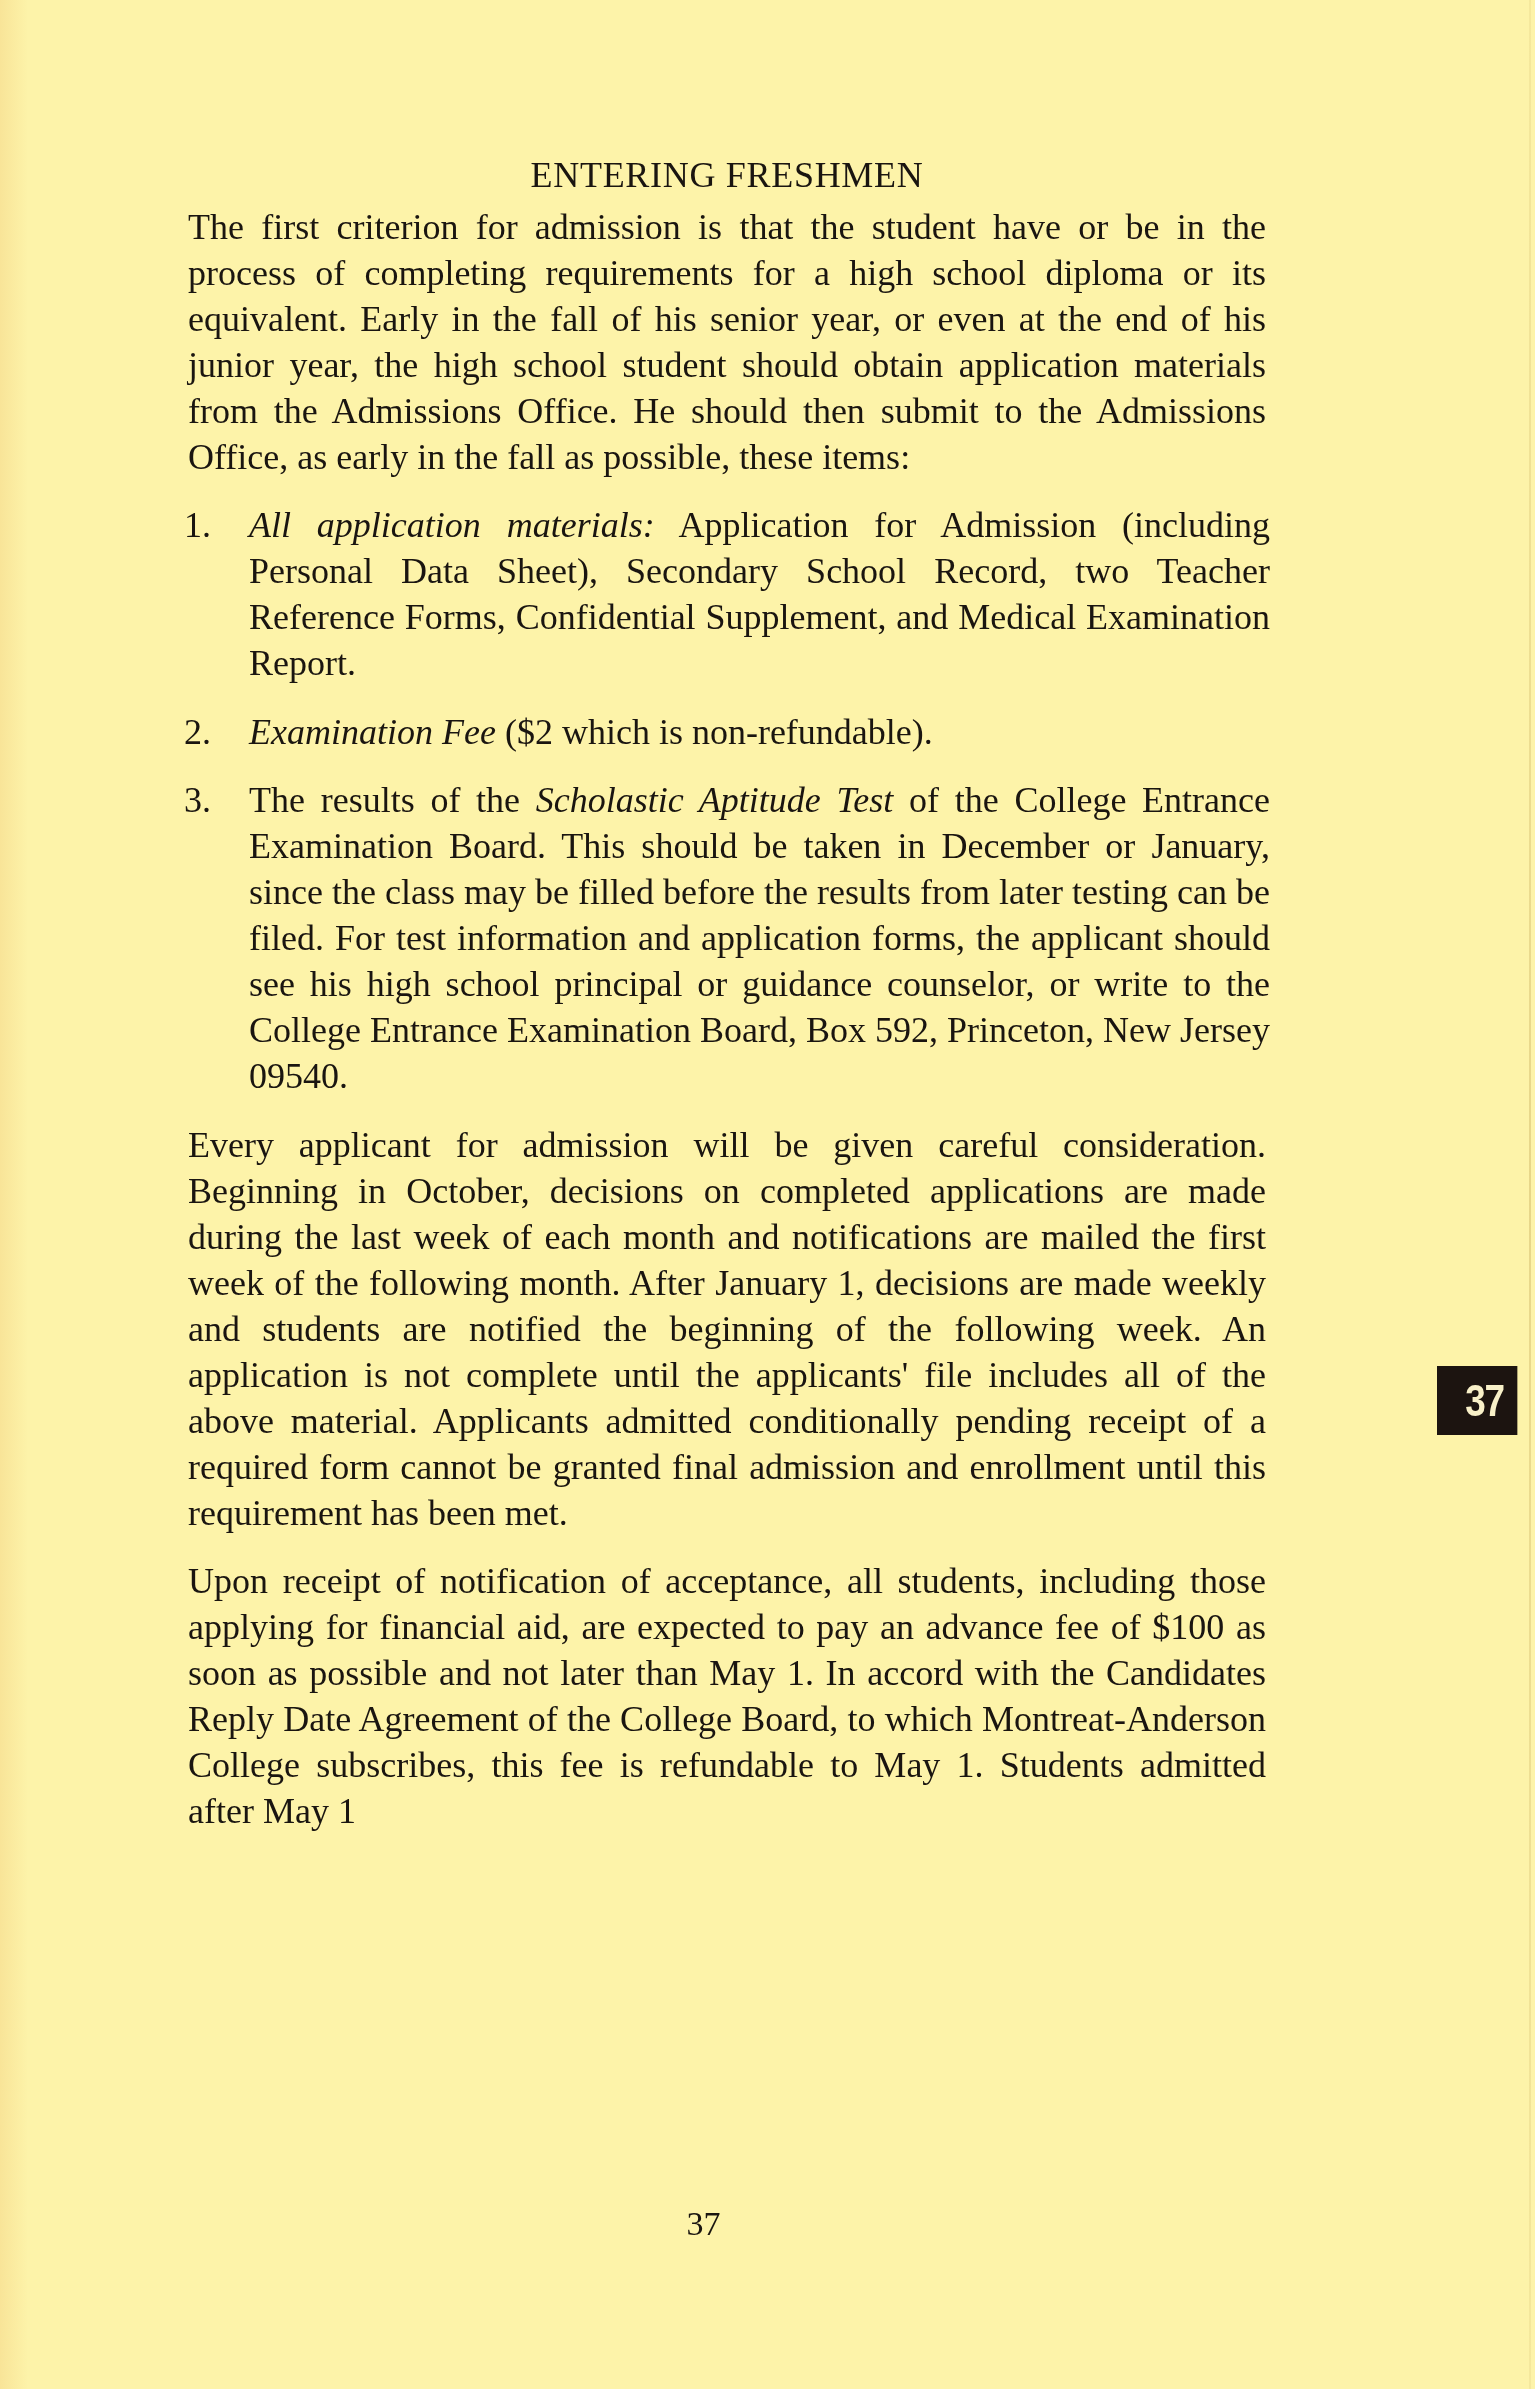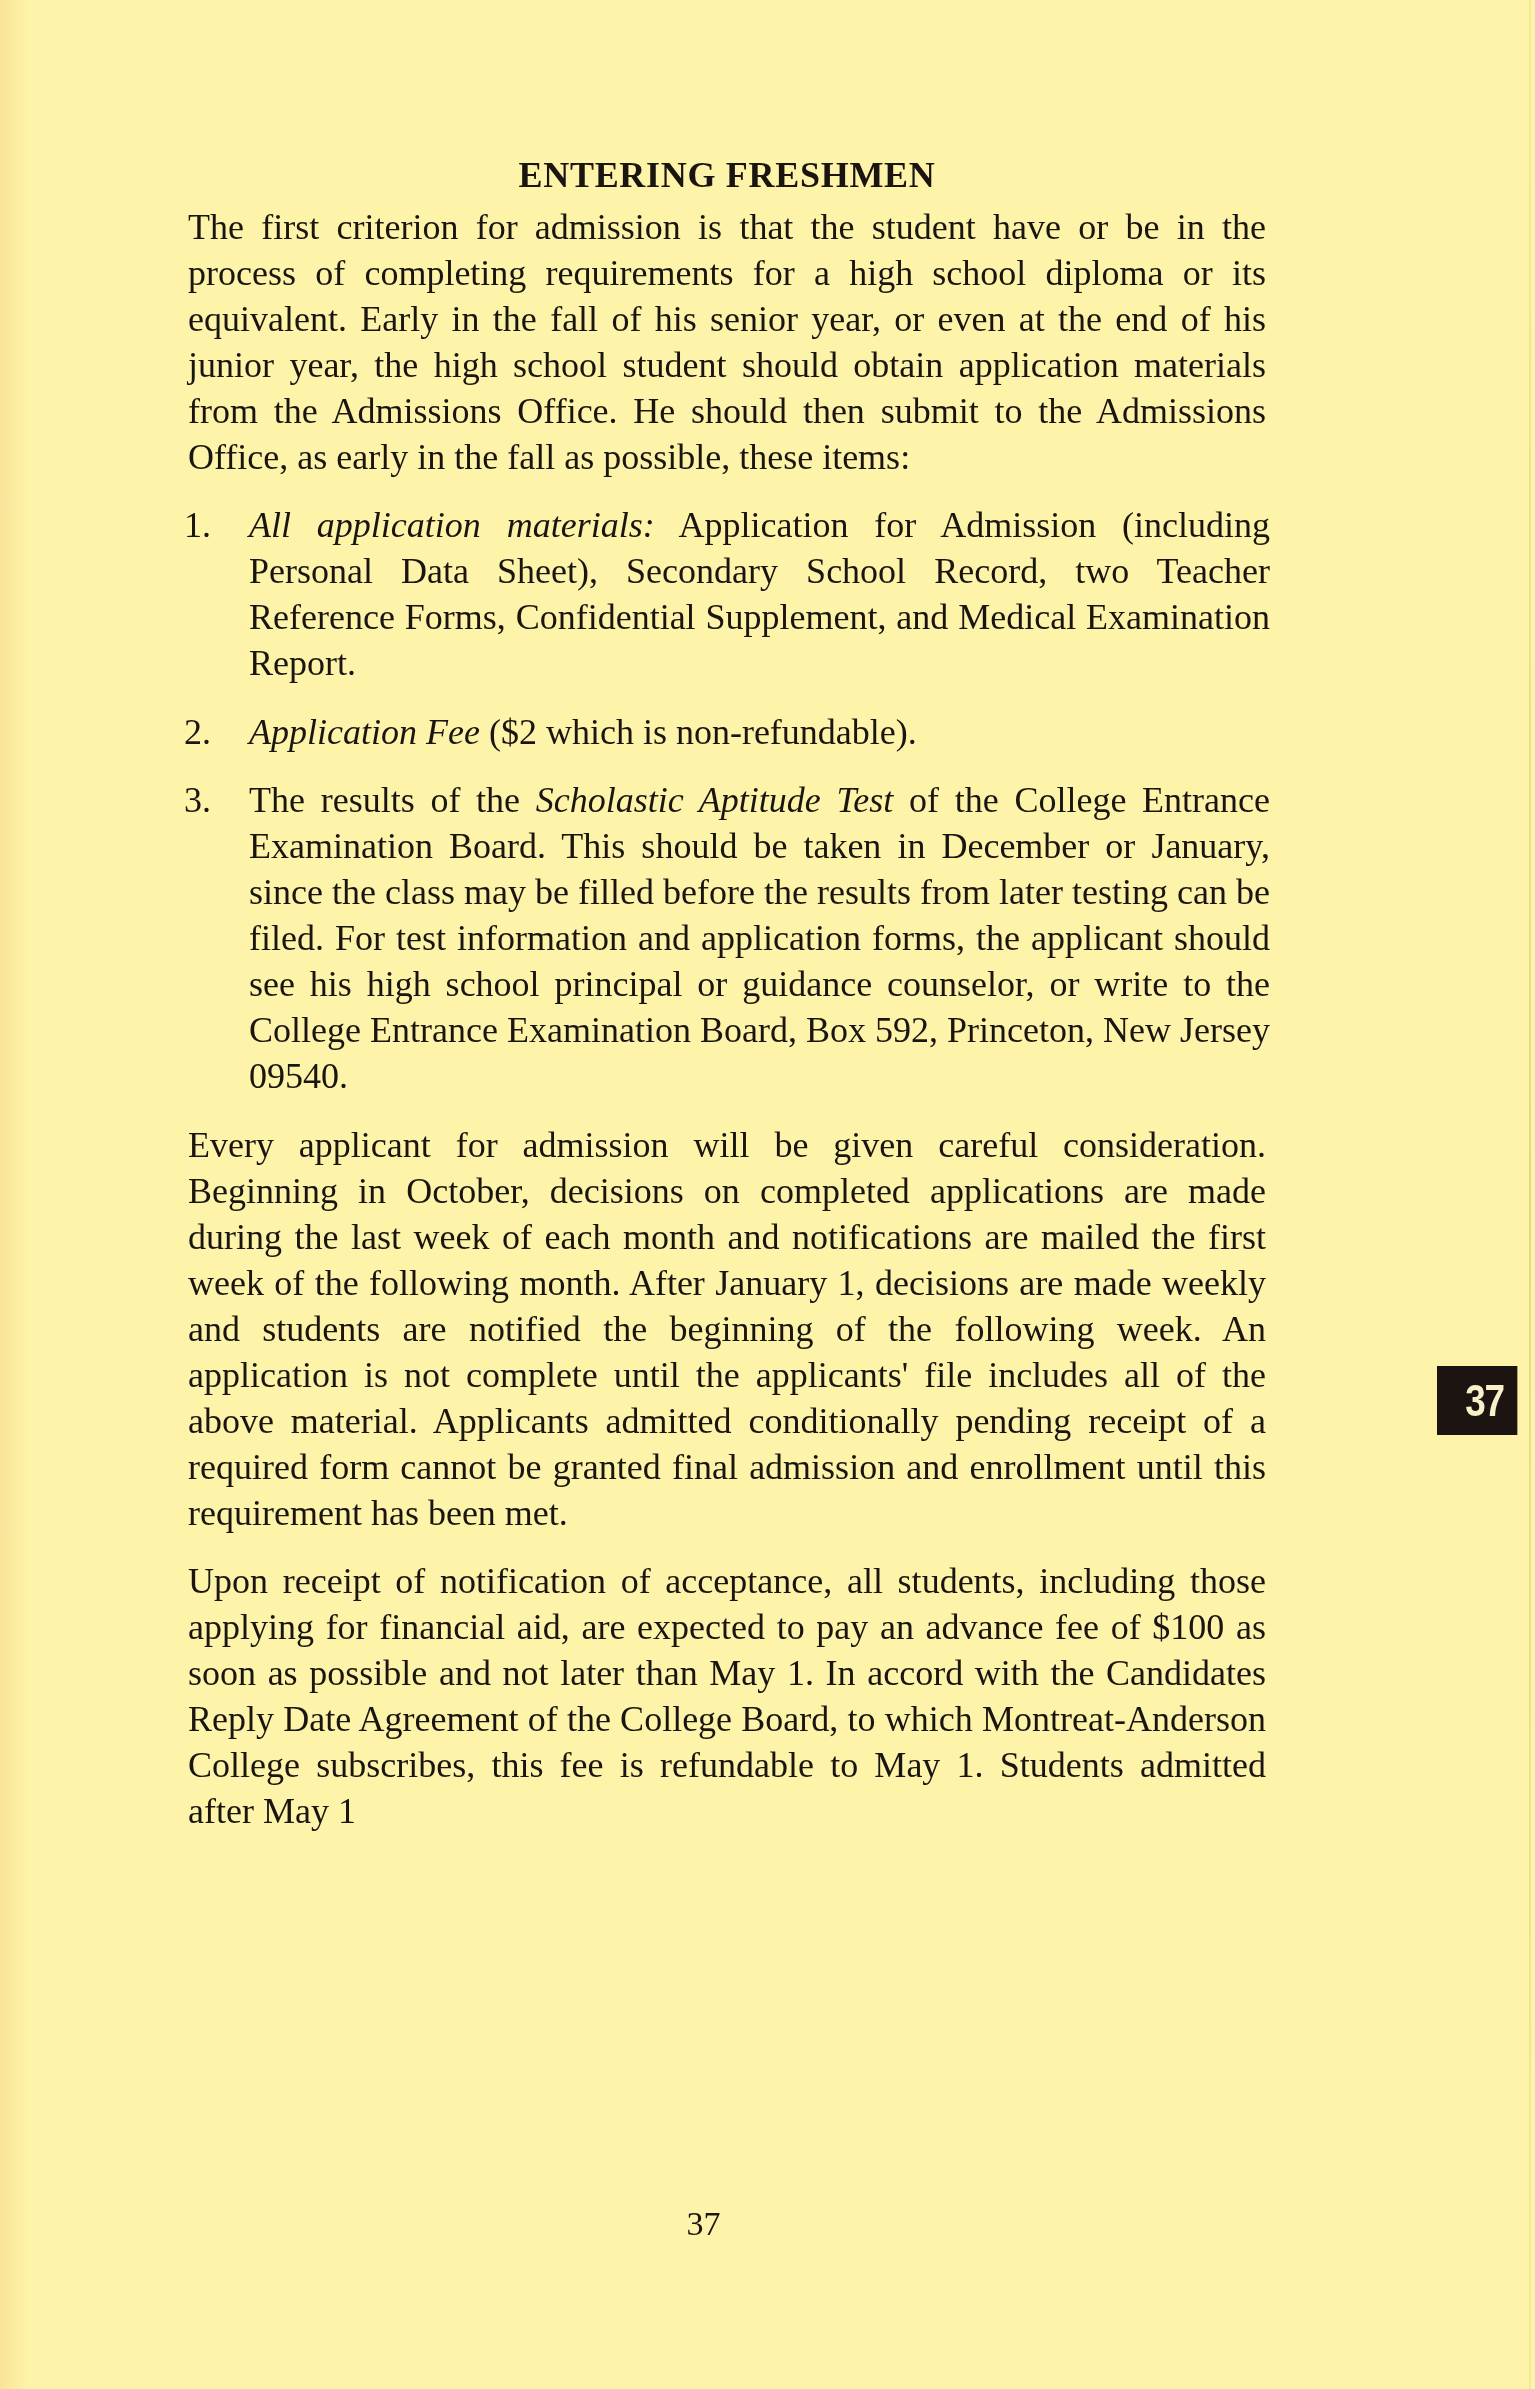--- a/index.html
+++ b/index.html
@@ -35,21 +35,21 @@
     top: 152px;
     width: 1086px;
     font-size: 36px;
     line-height: 46px;
   }
   .heading {
     text-align: center;
     font-size: 36px;
     letter-spacing: 0.7px;
     margin: 0 0 4.1px 0;
-    font-weight: bold;
+    font-weight: normal;
     height: 48px;
   }
   p {
     margin: 4px;
     text-align: justify;
     hyphens: manual;
   }
   .para { margin-bottom: 22px; }
   .list {
     list-style: none;
@@ -112,21 +112,21 @@
 
   <p class="para">The first criterion for admission is that the student have or be in the process of completing requirements for a high school diploma or its equivalent. Early in the fall of his senior year, or even at the end of his junior year, the high school student should obtain application materials from the Admissions Office. He should then submit to the Admissions Office, as early in the fall as possible, these items:</p>
 
   <ol class="list">
     <li class="list-item">
       <span class="list-num">1.</span>
       <span class="ital">All application materials:</span><span> Application for Admission (including Personal Data Sheet), Secondary School Record, two Teacher Reference Forms, Confidential Supplement, and Medical Examination Report.</span>
     </li>
     <li class="list-item">
       <span class="list-num">2.</span>
-      <span class="ital">Application Fee</span><span> ($2 which is non-refundable).</span>
+      <span class="ital">Examination Fee</span><span> ($2 which is non-refundable).</span>
     </li>
     <li class="list-item">
       <span class="list-num">3.</span>
       <span>The results of the </span><span class="ital">Scholastic Aptitude Test</span><span> of the College Entrance Examination Board. This should be taken in December or January, since the class may be filled before the results from later testing can be filed. For test information and application forms, the applicant should see his high school principal or guidance counselor, or write to the College Entrance Examination Board, Box 592, Princeton, New Jersey 09540.</span>
     </li>
   </ol>
 
 
   <p class="para">Every applicant for admission will be given careful consideration. Beginning in October, decisions on completed applications are made during the last week of each month and notifications are mailed the first week of the following month. After January 1, decisions are made weekly and students are notified the beginning of the following week. An application is not complete until the applicants' file includes all of the above material. Applicants admitted conditionally pending receipt of a required form cannot be granted final admission and enrollment until this requirement has been met.</p>
 

